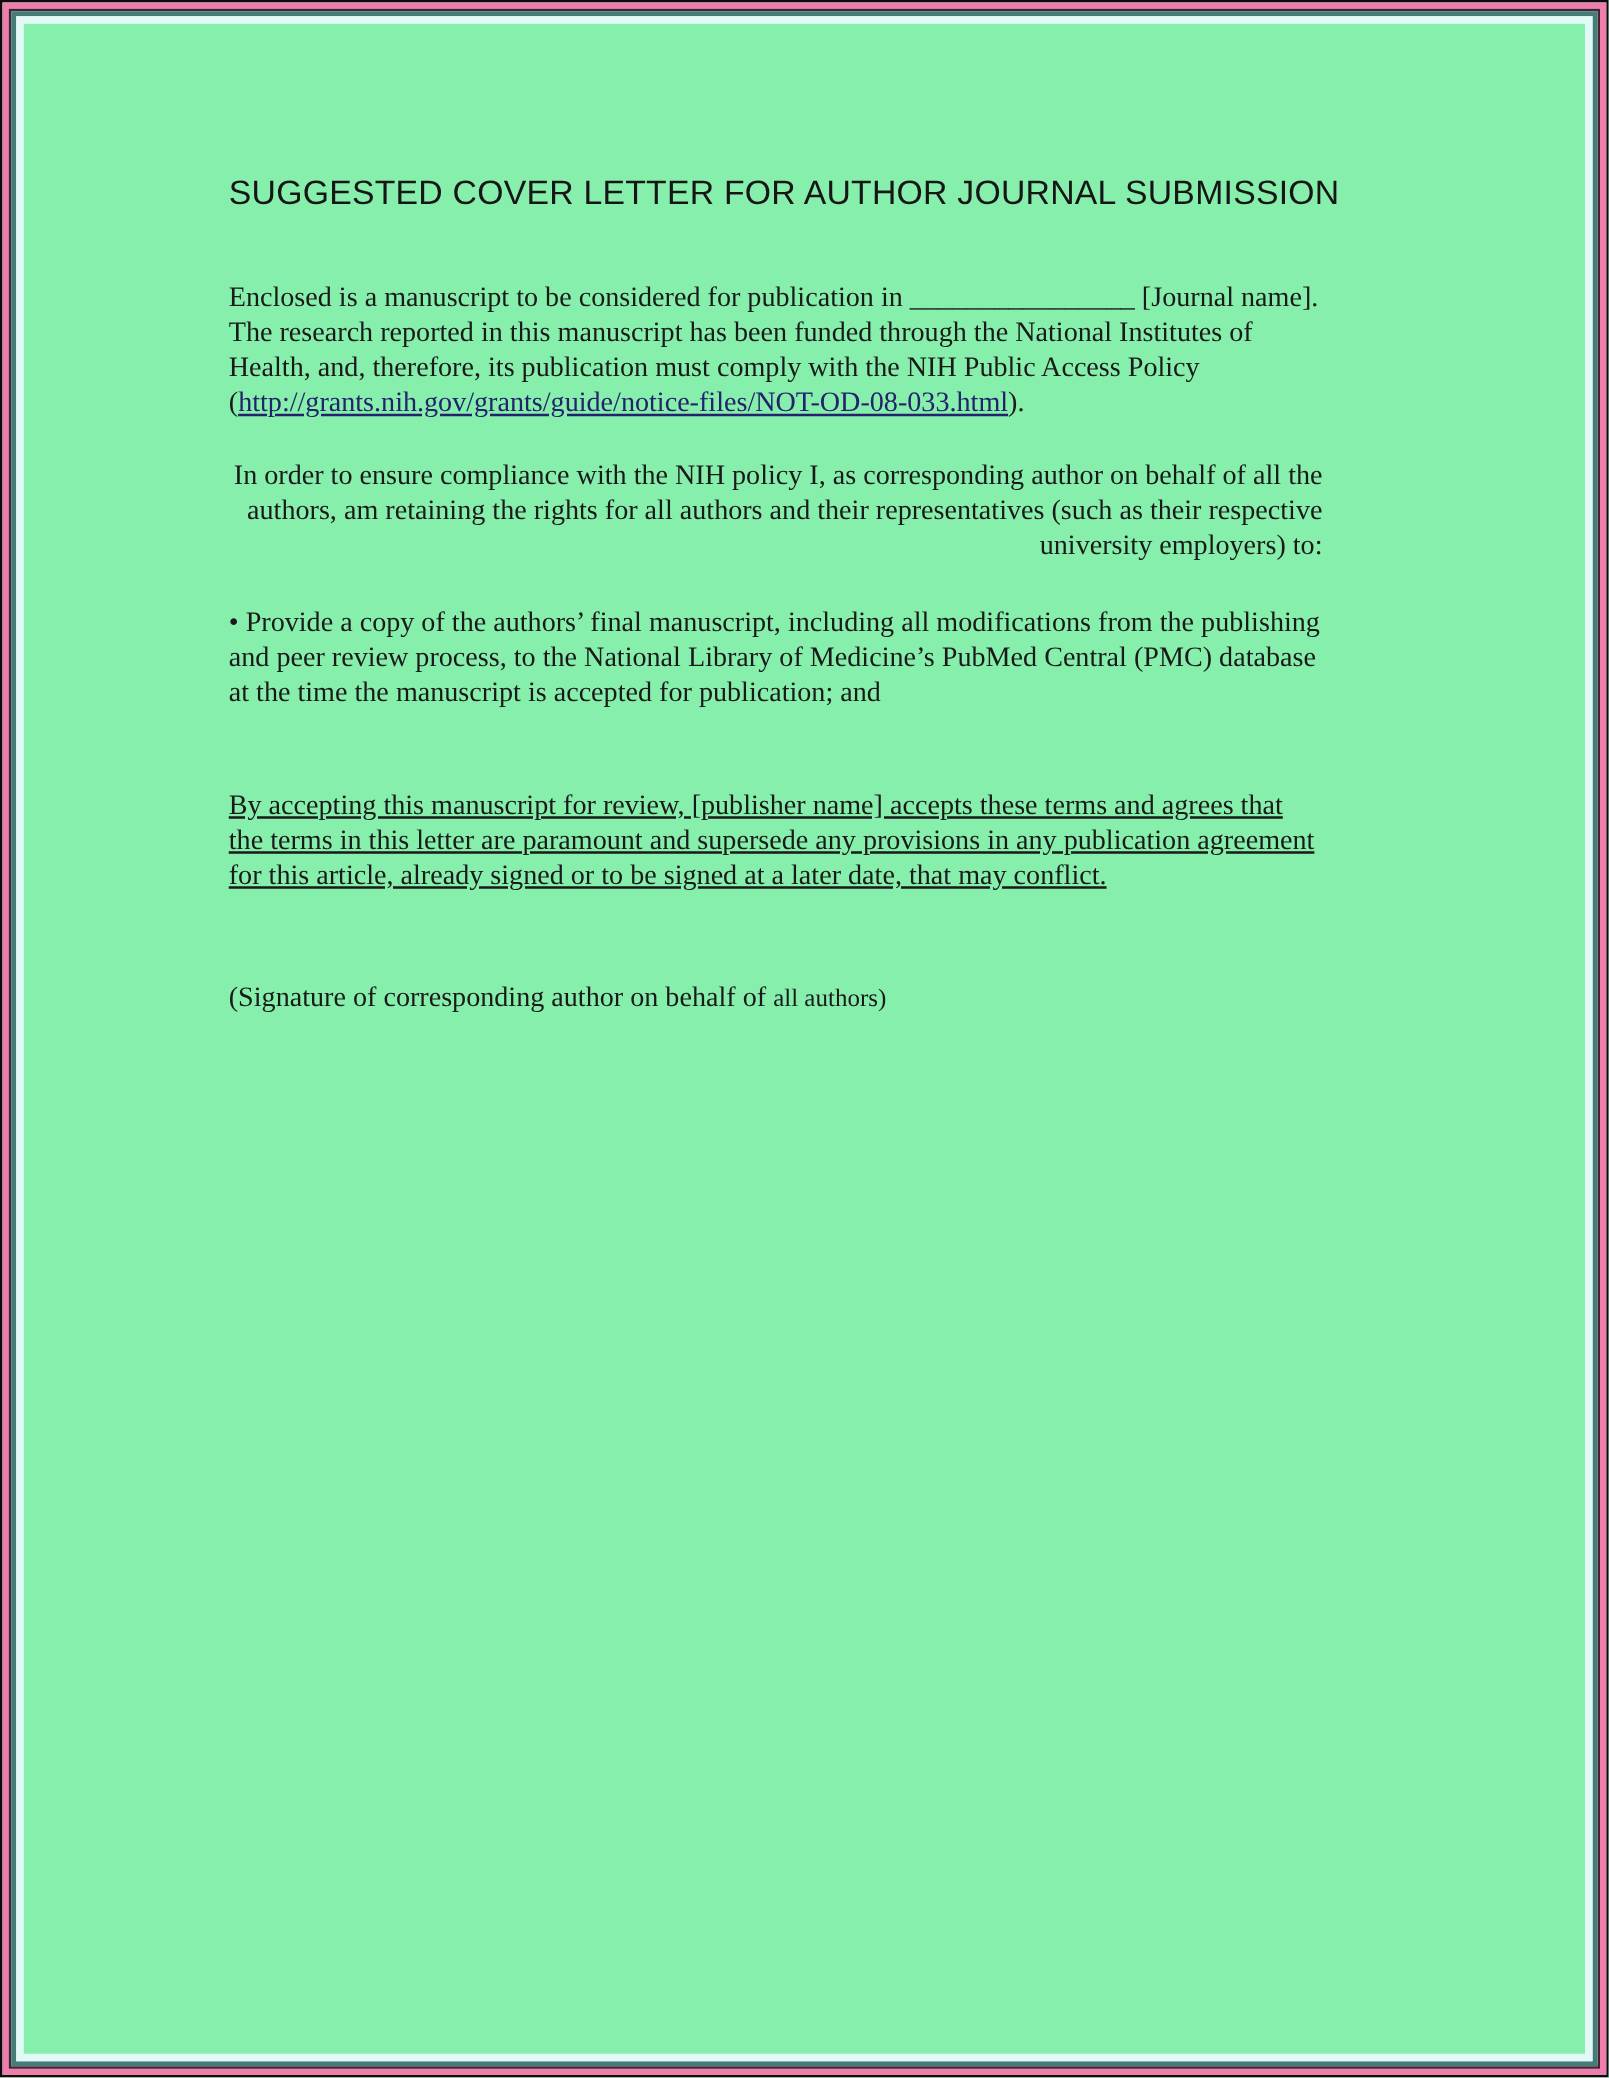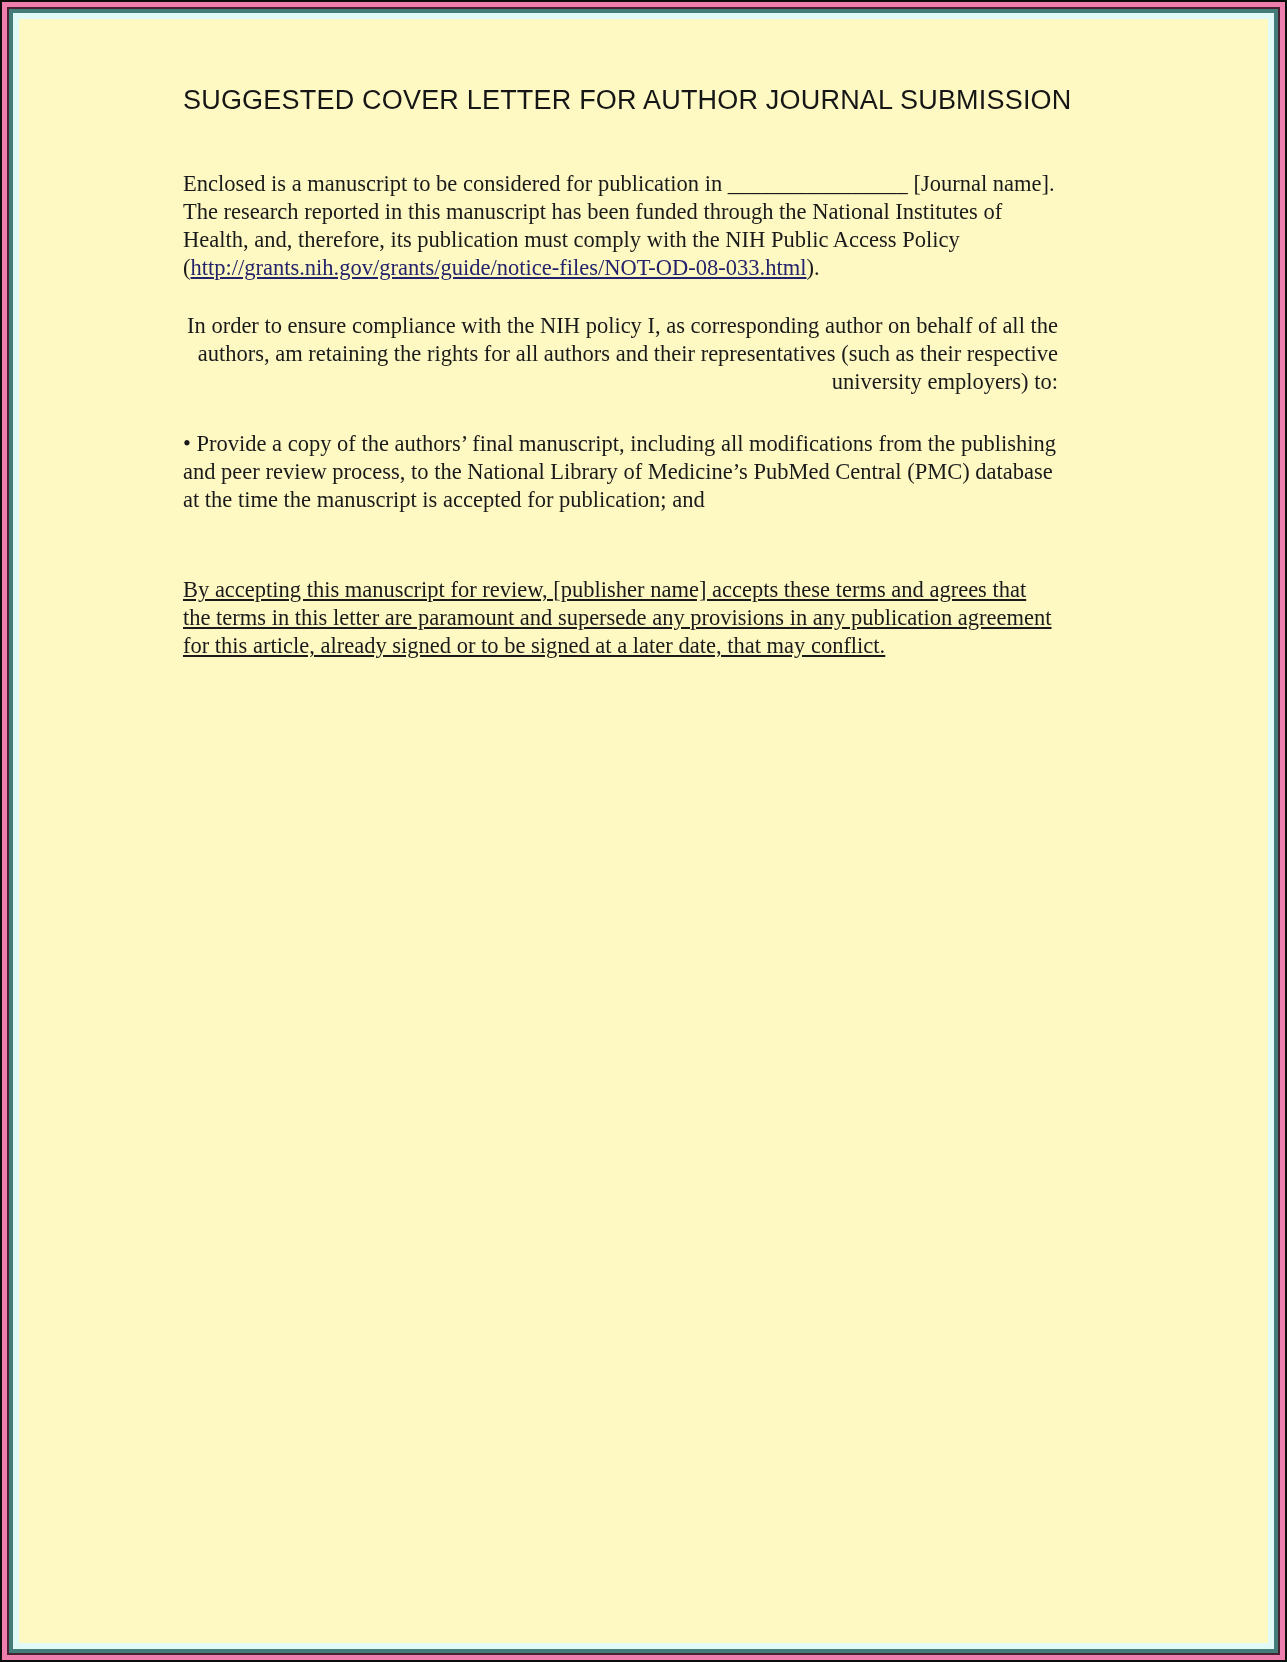--- a/index.html
+++ b/index.html
@@ -9,23 +9,23 @@
 
   
   .frame-black { width: 100%; height: 100%; box-sizing: border-box; border: 2px solid #0d0d0d; }
   .frame-pink  { width: 100%; height: 100%; box-sizing: border-box; border: 5px solid #ee7fad; }
   .frame-dark  { width: 100%; height: 100%; box-sizing: border-box; border: 2px solid #4a2130; }
   .frame-teal  { width: 100%; height: 100%; box-sizing: border-box; border: 4px solid #447c7a; }
   .frame-cyan  { width: 100%; height: 100%; box-sizing: border-box; border: 6px solid #e2faf7; }
 
   .page {
     width: 100%; height: 100%; box-sizing: border-box;
-    background: #fef9c3;
+    background: #86efac;
     position: relative;
-    padding: 66px 0 0 164px;
+    padding: 120px 0 0 164px;
     color: #1a1a1a;
   }
 
   .content { width: 875px; }
 
   .doc-title {
     font-family: "Liberation Sans", sans-serif;
     font-size: 27px;
     font-weight: 400;
     color: #161616;
@@ -90,20 +90,21 @@
 
                 <p class="body-text para-2">In order to ensure compliance with the NIH policy I, as corresponding author on behalf of all the authors, am retaining the rights for all authors and their representatives (such as their respective university employers) to:</p>
 
                 <div class="bullet-block">
                   <p class="body-text">• Provide a copy of the authors’ final manuscript, including all modifications from the publishing and peer review process, to the National Library of Medicine’s PubMed Central (PMC) database at the time the manuscript is accepted for publication; and</p>
                 </div>
 
                 <p class="body-text para-3">By accepting this manuscript for review, [publisher name] accepts these terms and agrees that the terms in this letter are paramount and supersede any provisions in any publication agreement for this article, already signed or to be signed at a later date, that may conflict.</p>
 
                 <div>
+                  <p class="body-text"><span>(Signature of corresponding author on behalf of </span><span class="sig-caption-small">all authors)</span></p>
                 </div>
 
               </div>
 
               <div class="footer-site">theannweb.com</div>
             </div>
 
           </div>
         </div>
       </div>

